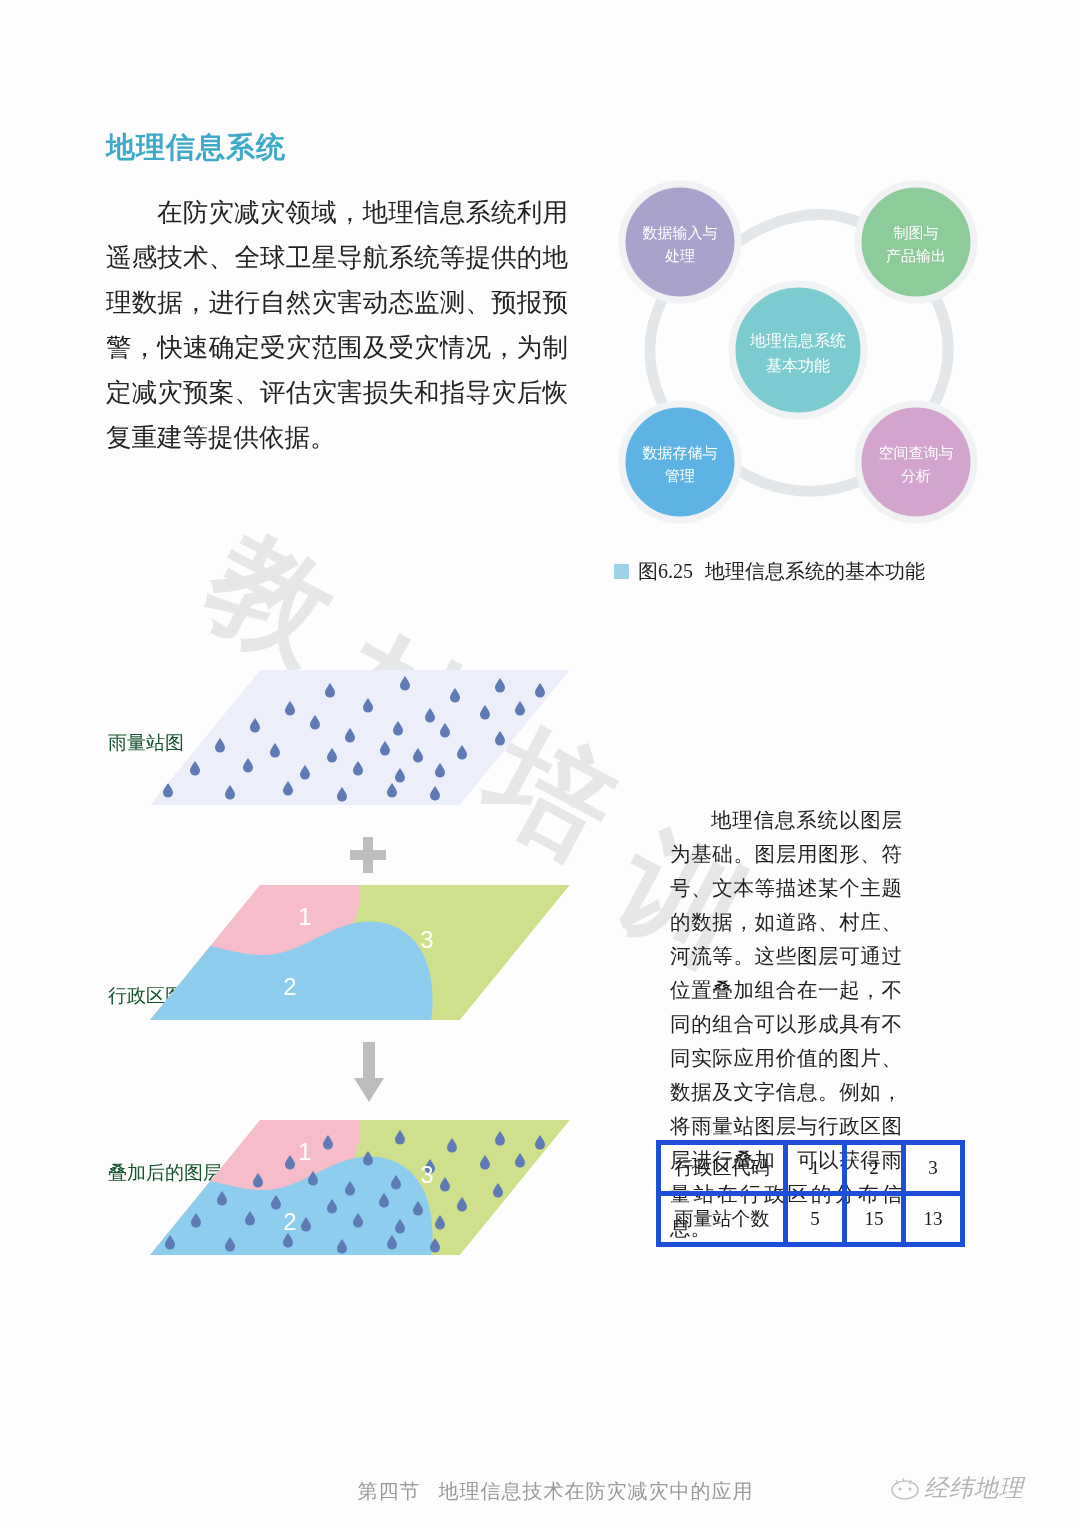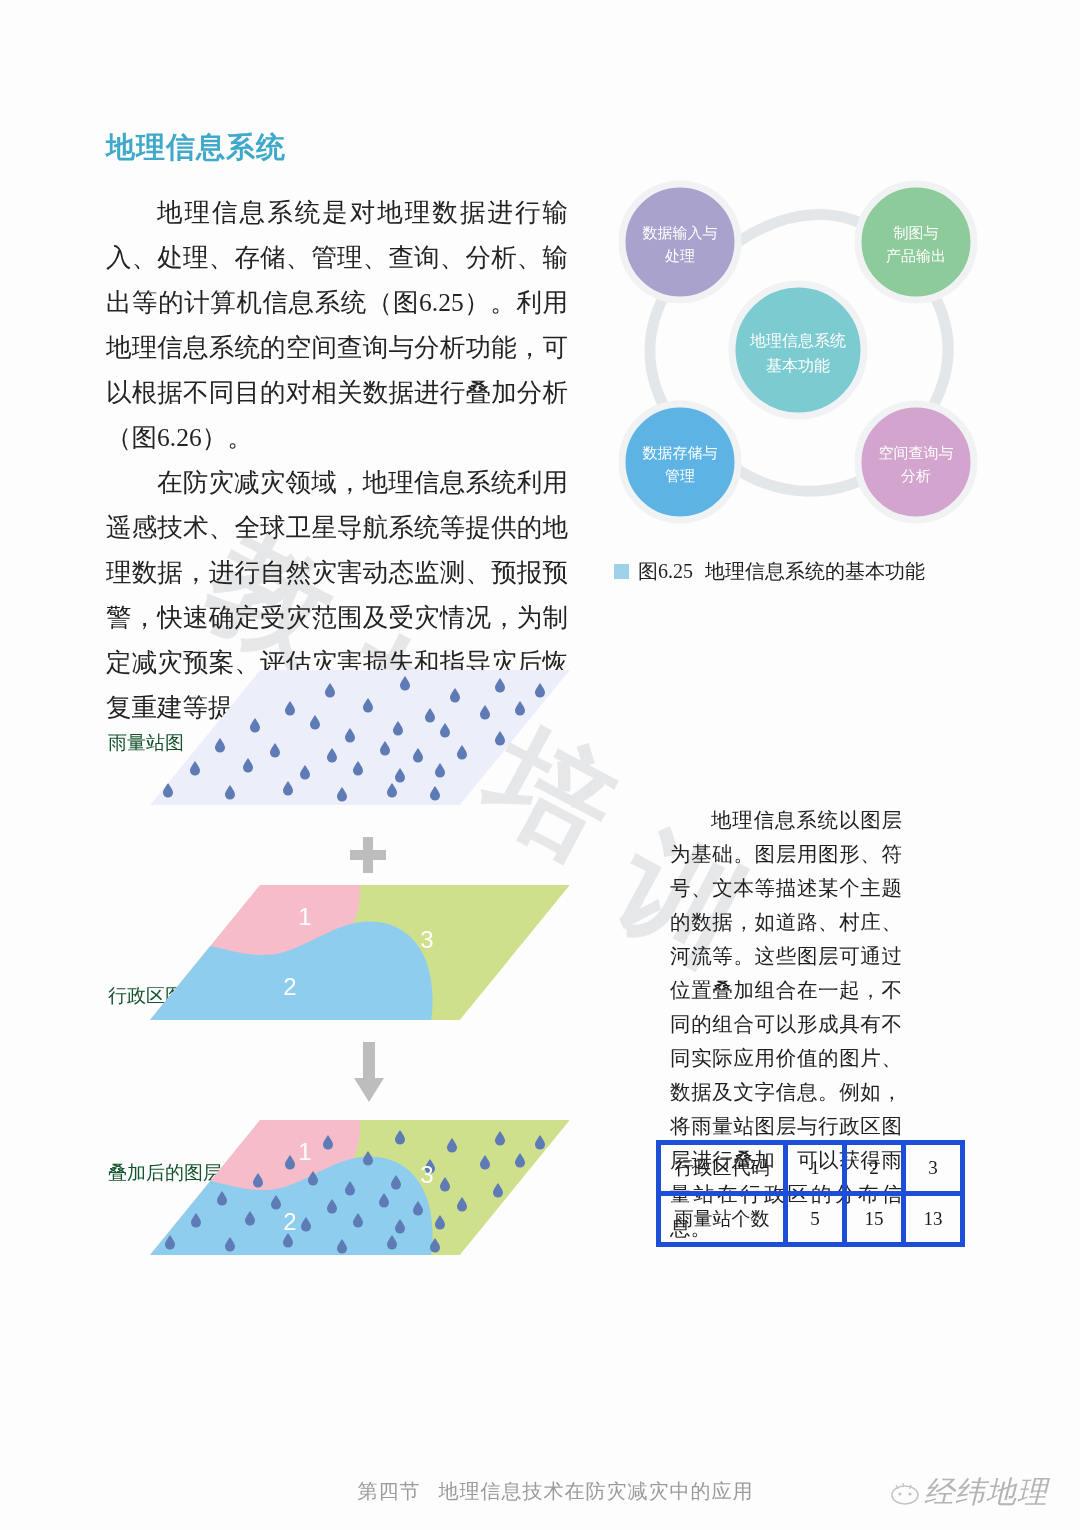--- a/index.html
+++ b/index.html
@@ -209,42 +209,41 @@
     z-index: 11;
     display: flex;
     align-items: center;
     gap: 4px;
   }
   .footer-logo-mark {
     width: 30px; height: 26px;
   }
   .footer-logo-text {
     font-family: "Liberation Serif", "DejaVu Serif", serif;
-    font-size: 30px;
+    font-size: 24px;
     font-style: italic;
     color: #b4b4b4;
     letter-spacing: 1px;
   }
 </style>
 </head>
 <body>
 
 <div id="page">
 
   <div class="watermark">
     <span class="wm-char wm1">教</span>
     <span class="wm-char wm2">材</span>
     <span class="wm-char wm3">培</span>
     <span class="wm-char wm4">训</span>
   </div>
 
   <div class="heading">地理信息系统</div>
 
   <div class="body-col">
-    <p>地理信息系统是对地理数据进行输入、处理、存储、管理、查询、分析、输出等的计算机信息系统（图6.25）。利用地理信息系统的空间查询与分析功能，可以根据不同目的对相关数据进行叠加分析（图6.26）。</p>
     <p>在防灾减灾领域，地理信息系统利用遥感技术、全球卫星导航系统等提供的地理数据，进行自然灾害动态监测、预报预警，快速确定受灾范围及受灾情况，为制定减灾预案、评估灾害损失和指导灾后恢复重建等提供依据。</p>
   </div>
 
   <div class="figure-circles">
     <svg width="400" height="370" viewBox="0 0 400 370">
 
       <g fill="none" stroke="#e4e7ea" stroke-width="11">
         <path d="M140,80 C200,40 255,45 300,85"></path>
         <path d="M325,115 C360,165 358,215 322,265"></path>
         <path d="M295,300 C240,340 180,338 128,300"></path>

